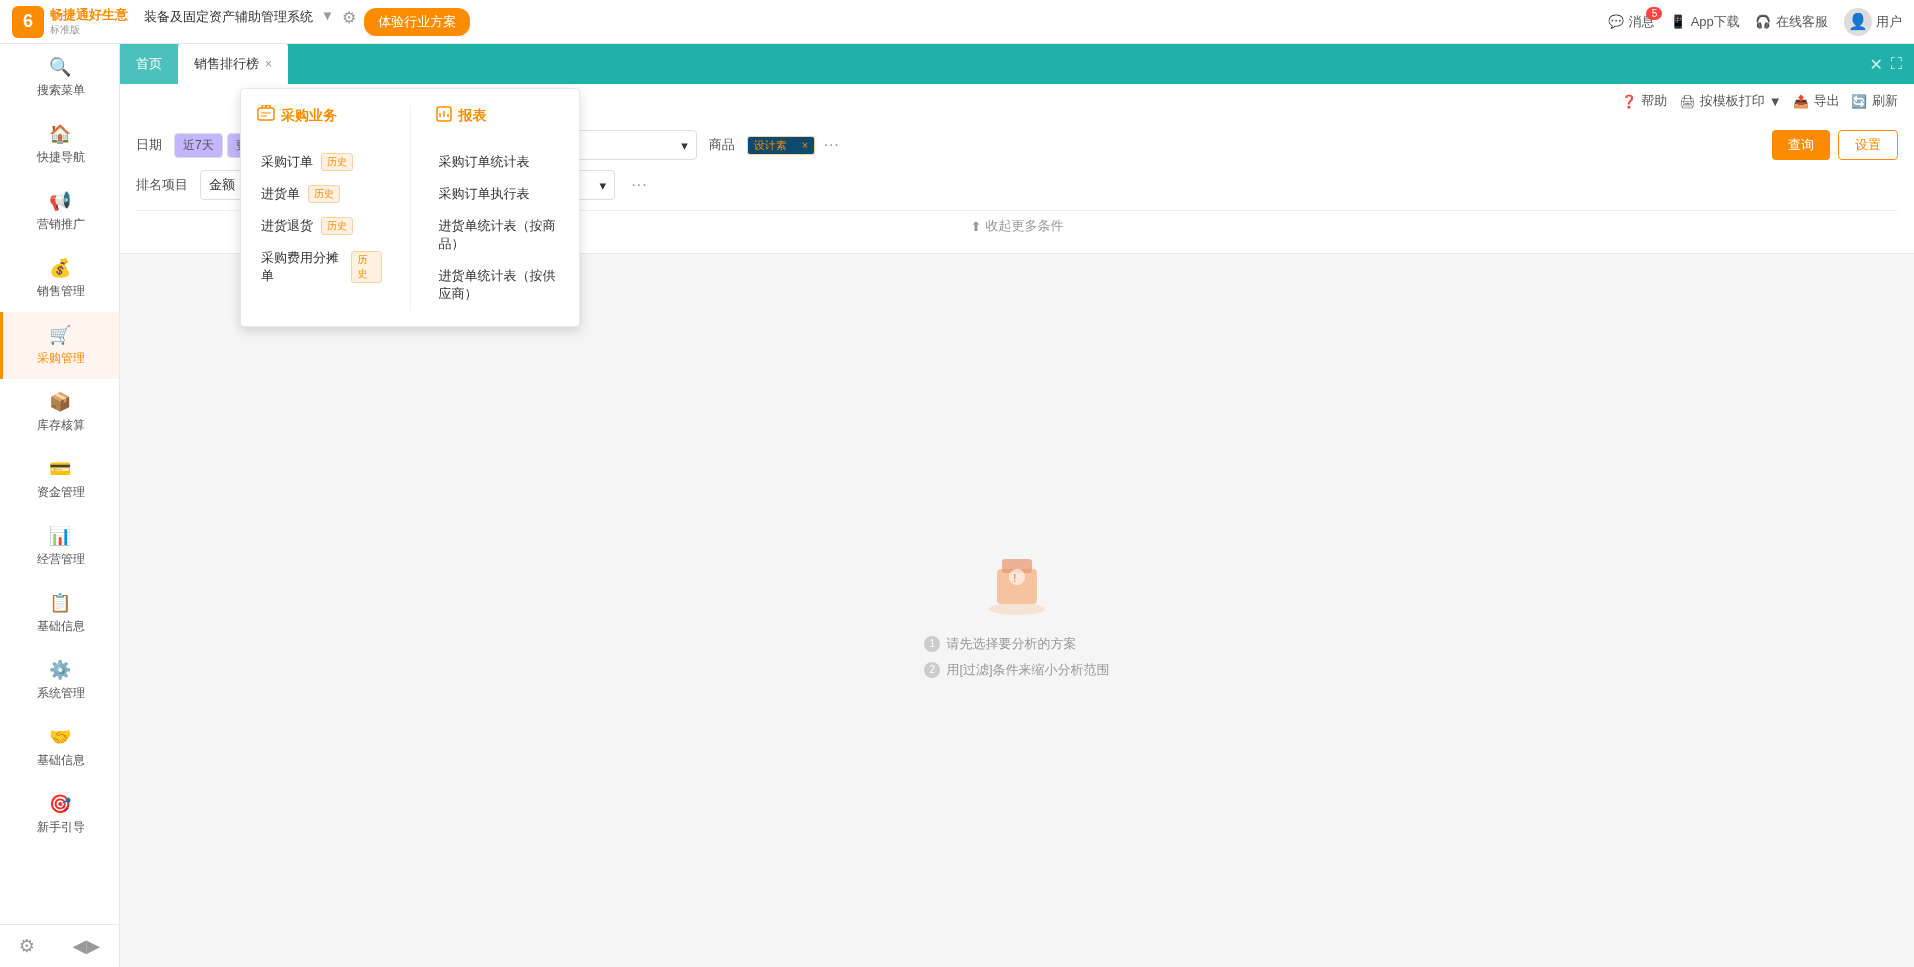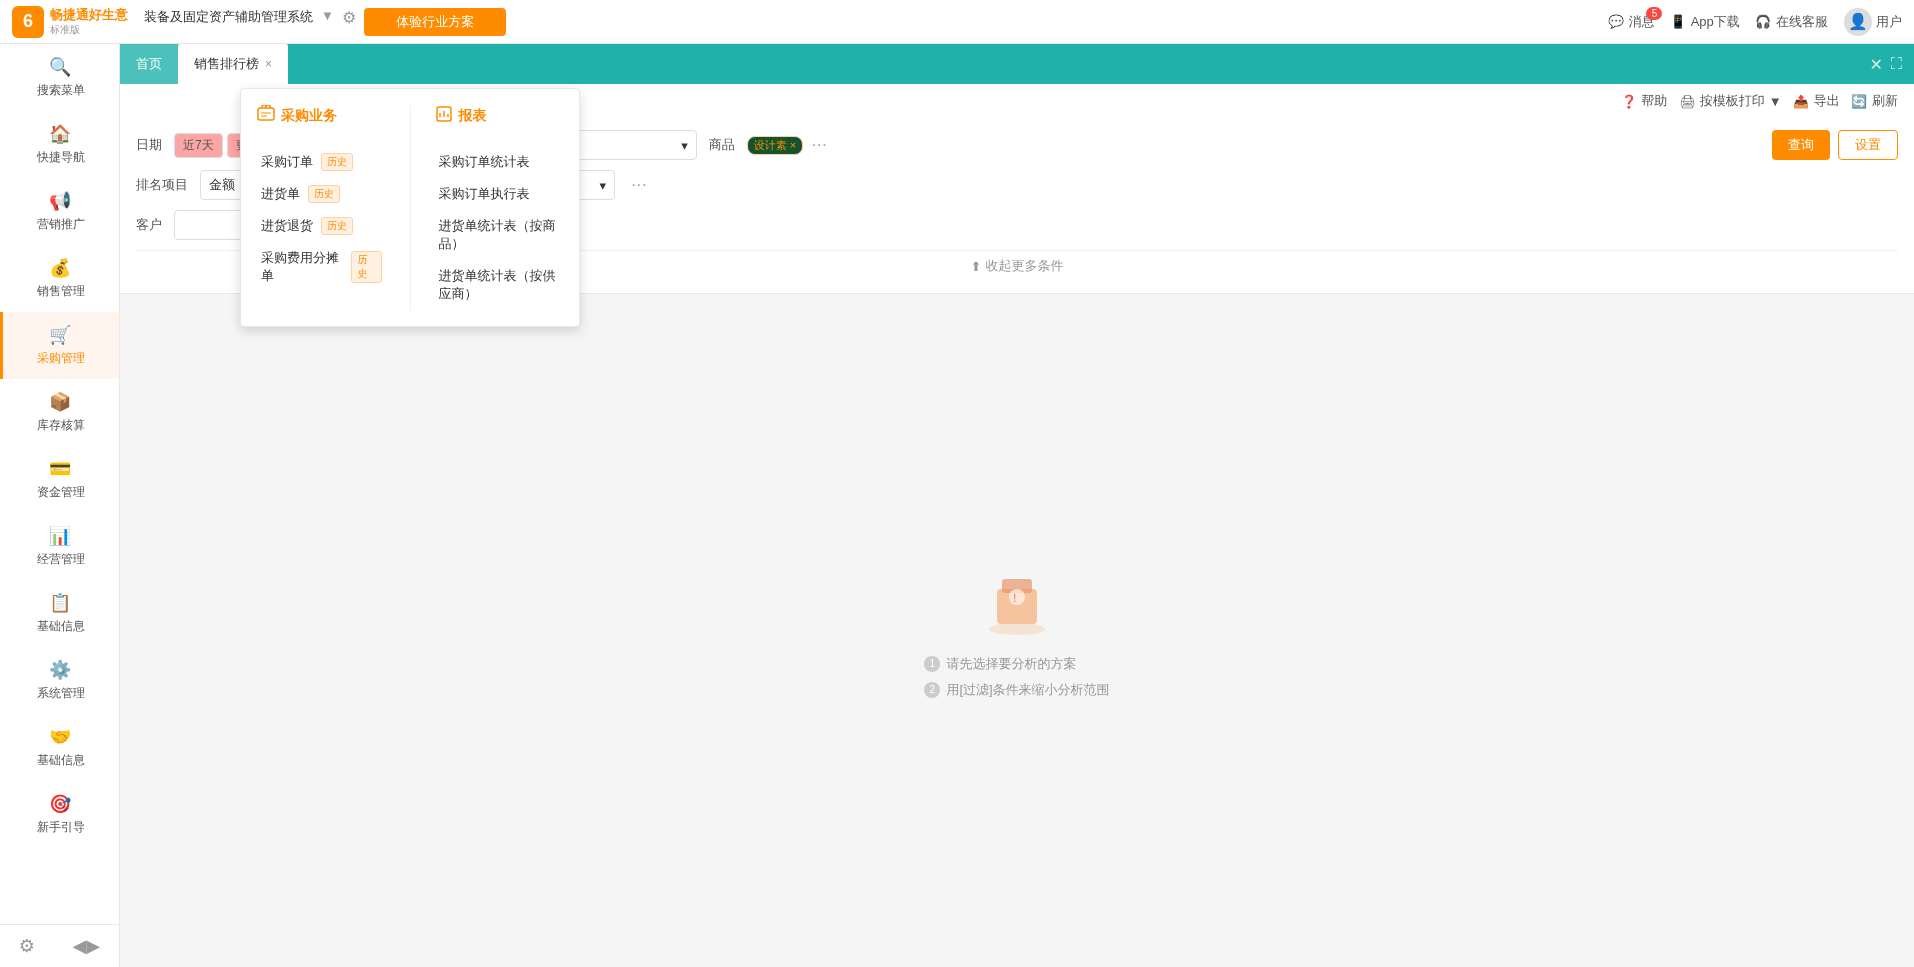--- a/index.html
+++ b/index.html
@@ -49,22 +49,22 @@
       gap: 8px;
       padding-left: 12px;
     }
     .system-title-text { font-size: 13px; color: #333; }
     .title-dropdown { color: #999; cursor: pointer; }
     .settings-icon { color: #999; cursor: pointer; font-size: 16px; }
     .industry-btn {
       background: #ff8c00;
       color: white;
       border: none;
-      padding: 5px 32px;
-      border-radius: 4px;
+      padding: 5px 14px;
+      border-radius: 12px;
       cursor: pointer;
       font-size: 13px;
     }
     .top-right {
       display: flex;
       align-items: center;
       gap: 16px;
       margin-left: auto;
     }
     .top-right-item {
@@ -247,32 +247,32 @@
       align-items: center;
       gap: 4px;
     }
     .date-quick-btn {
       padding: 3px 8px;
       border: 1px solid #ddd;
       border-radius: 4px;
       cursor: pointer;
       font-size: 12px;
       color: #555;
-      background: #fca5a5;
+      background: #c4b5fd;
     }
     .tag-badge {
-      background: #14532d;
+      background: #0c4a6e;
       color: #ff8c00;
       border: 1px solid #ffd0a0;
-      border-radius: 8px;
+      border-radius: 3px;
       padding: 1px 6px;
       font-size: 11px;
       display: inline-flex;
       align-items: center;
-      gap: 3px;
+      gap: 15px;
     }
     .tag-close { cursor: pointer; color: #ff8c00; }
     .dots-btn { color: #999; cursor: pointer; font-size: 16px; margin-left: 4px; }
     .action-btn-primary {
       background: #ff8c00;
       color: white;
       border: none;
       padding: 5px 16px;
       border-radius: 4px;
       cursor: pointer;
@@ -580,28 +580,20 @@
           <span class="dots-btn">···</span>
 
           <span class="filter-label">业务员</span>
           <div class="filter-select" style="width:160px;">
             <span></span>
             <span>▾</span>
           </div>
           <span class="dots-btn">···</span>
         </div>
 
-        <div class="filter-row">
-          <span class="filter-label">客户</span>
-          <div class="filter-select" style="width:160px;">
-            <span></span>
-            <span>▾</span>
-          </div>
-          <span class="dots-btn">···</span>
-        </div>
 
         <div class="collapse-btn">
           <span>⬆</span>
           <span>收起更多条件</span>
         </div>
       </div>
 
       <div class="empty-state">
         <svg class="empty-icon" viewBox="0 0 80 80" xmlns="http://www.w3.org/2000/svg">
           <ellipse cx="40" cy="70" rx="28" ry="6" fill="#f5c9a0" opacity="0.4"></ellipse>

